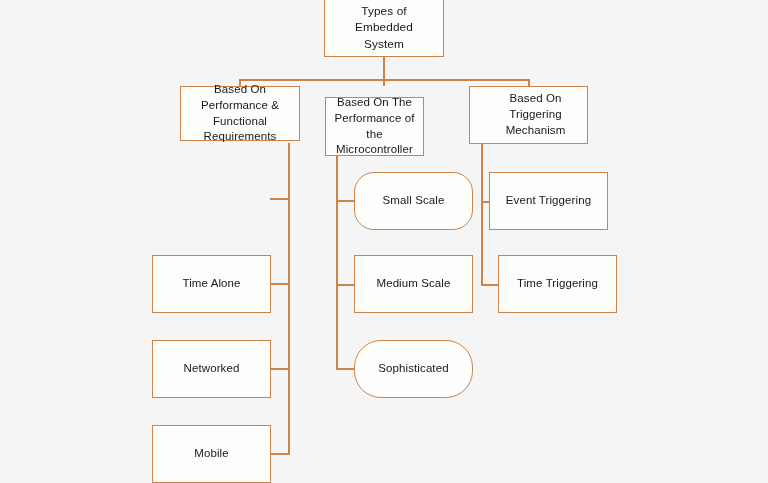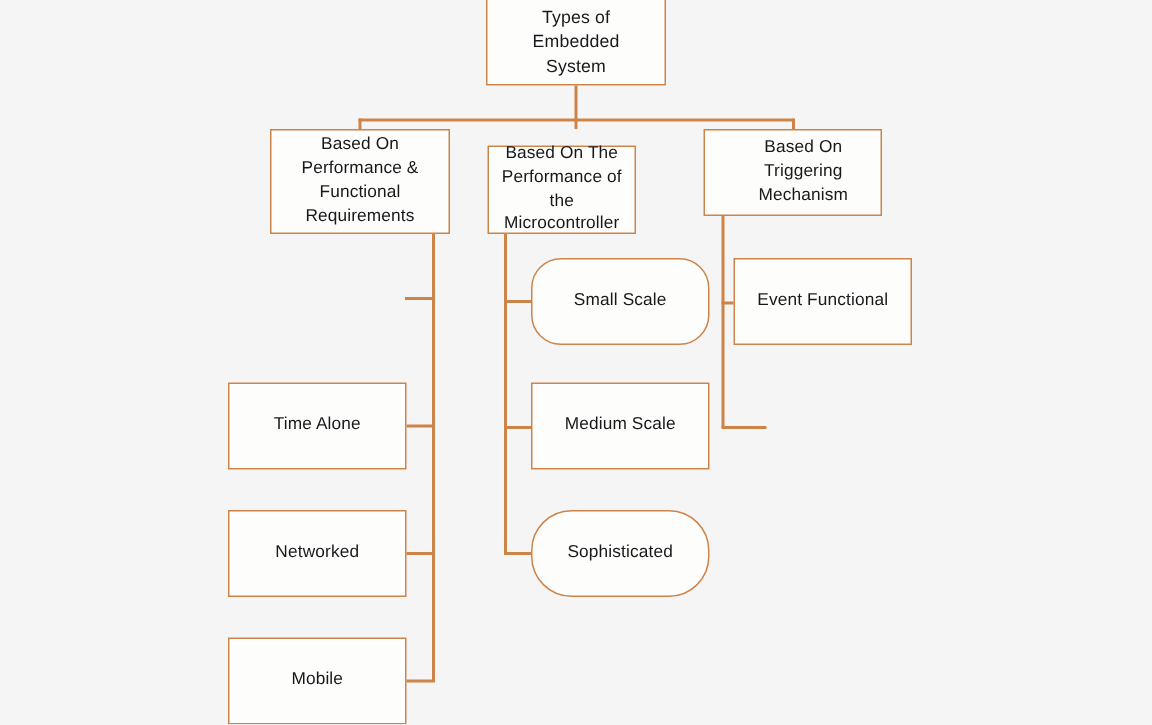--- a/index.html
+++ b/index.html
@@ -69,21 +69,21 @@
   <div class="conn h" style="left:336px; top:284px; width:19px;"></div>
   <div class="conn h" style="left:336px; top:368px; width:19px;"></div>
 
   <div class="conn v" style="left:481px; top:143px; height:142px;"></div>
   <div class="conn h" style="left:481px; top:201px; width:18px;"></div>
   <div class="conn h" style="left:481px; top:284px; width:30px;"></div>
 
   <div class="node root" style="left:324px; top:-2px; width:120px; height:59px;">Types of Embedded
 System</div>
 
-  <div class="node category" style="left:180px; top:86px; width:120px; height:70px;">Based On
+  <div class="node category" style="left:180px; top:86px; width:120px; height:55px;">Based On
 Performance &amp;
 Functional
 Requirements</div>
 
   <div class="node category" style="left:325px; top:97px; width:99px; height:59px;">Based On The
 Performance of the
 Microcontroller</div>
 
   <div class="node category" style="left:469px; top:86px; width:119px; height:58px;padding-left:20px;">Based On Triggering
 Mechanism</div>
@@ -94,16 +94,17 @@
   <div class="node leaf" style="left:152px; top:340px; width:119px; height:58px;">Networked</div>
 
   <div class="node leaf" style="left:152px; top:425px; width:119px; height:58px;">Mobile</div>
 
   <div class="node leaf" style="left:354px; top:172px; width:119px; height:58px;border-radius:20px;">Small Scale</div>
 
   <div class="node leaf" style="left:354px; top:255px; width:119px; height:58px;">Medium  Scale</div>
 
   <div class="node leaf" style="left:354px; top:340px; width:119px; height:58px;border-radius:27px;">Sophisticated</div>
 
-  <div class="node leaf" style="left:489px; top:172px; width:119px; height:58px;">Event Functional</div>
+  <div class="node leaf" style="left:489px; top:172px; width:119px; height:58px;">Event Triggering</div>
 
+  <div class="node leaf" style="left:498px; top:255px; width:119px; height:58px;">Time Triggering</div>
 
 </div>
 
 </body></html>

